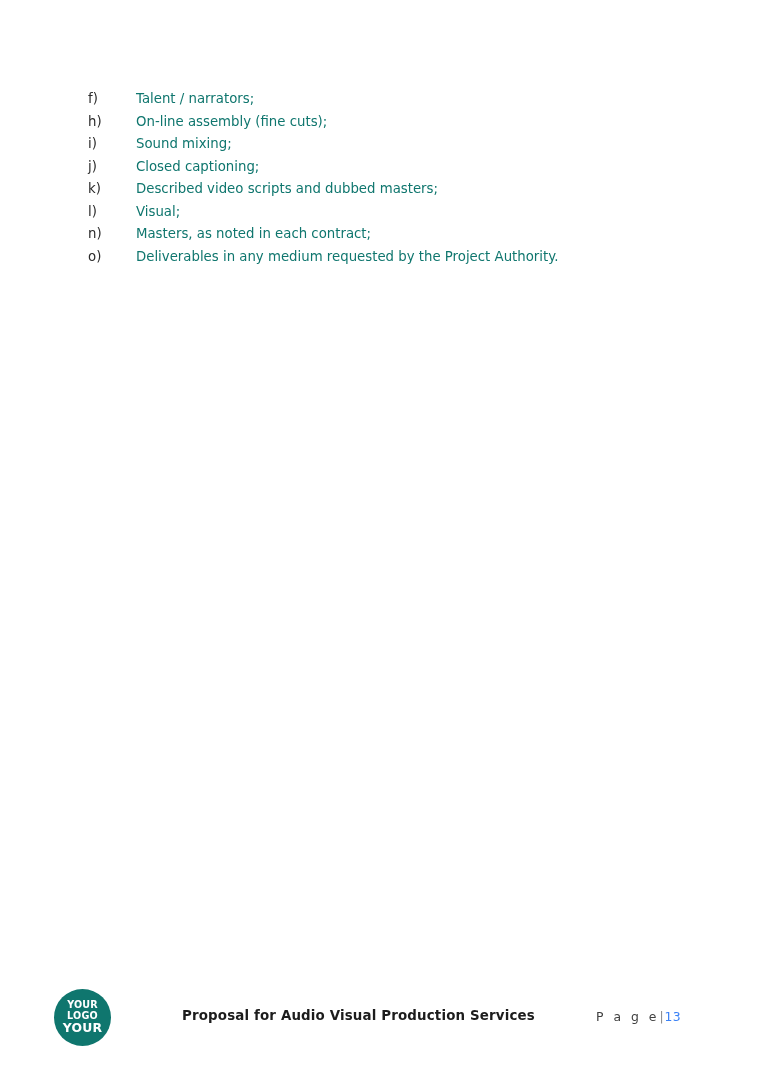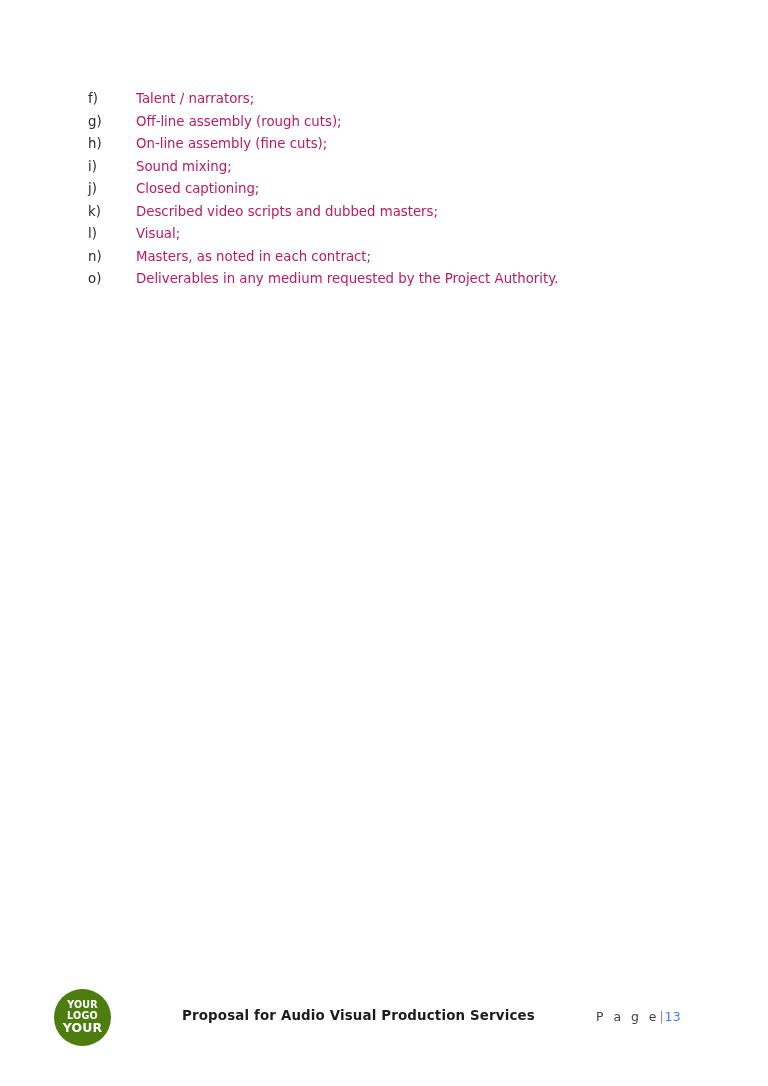--- a/index.html
+++ b/index.html
@@ -47,40 +47,40 @@
   .clause .marker {
     display: inline-block;
     min-width: 48px;
     color: #2b2b2b;
   }
   .clause .marker.wide {
     min-width: 0;
     padding-right: 17px;
   }
   .clause .ctext {
-    color: #be185d;
+    color: #0f766e;
   }
 
   
   .footer {
     position: absolute;
     left: 0;
     right: 0;
     bottom: 0;
     height: 108px;
   }
 
   .logo {
     position: absolute;
     left: 54px;
     top: 11px;
     width: 57px;
     height: 57px;
     border-radius: 50%;
-    background: #4d7c0f;
+    background: #0f766e;
     display: flex;
     flex-direction: column;
     align-items: center;
     justify-content: center;
     line-height: 1;
   }
   .logo .l1,
   .logo .l2 {
     color: #ffffff;
     font-family: "DejaVu Sans", sans-serif;
@@ -135,23 +135,20 @@
 <body>
 
 <div class="page">
 
   <div class="content">
 
     <p class="clause single">
       <span class="marker">f)</span><span class="ctext">Talent / narrators;</span>
     </p>
 
-    <p class="clause single">
-      <span class="marker">g)</span><span class="ctext">Off-line assembly (rough cuts);</span>
-    </p>
 
     <p class="clause single">
       <span class="marker">h)</span><span class="ctext">On-line assembly (fine cuts);</span>
     </p>
 
     <p class="clause single">
       <span class="marker">i)</span><span class="ctext">Sound mixing;</span>
     </p>
 
     <p class="clause single">

